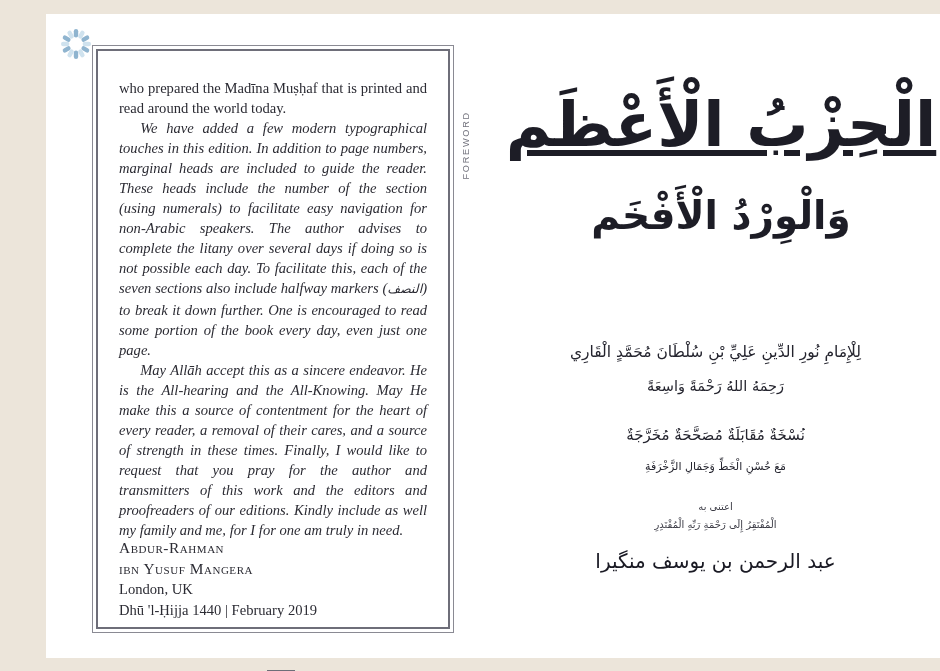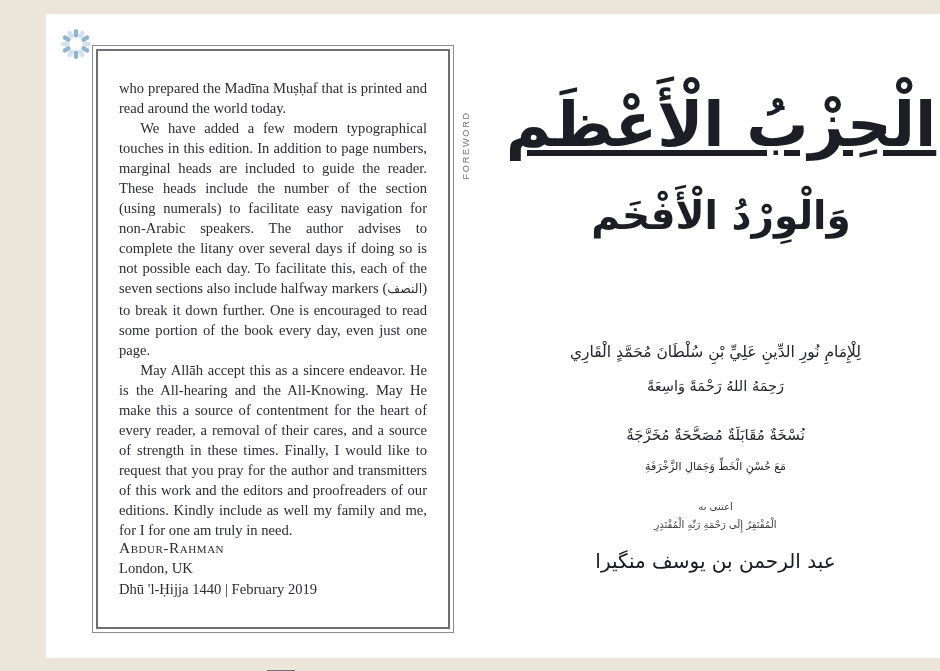--- a/index.html
+++ b/index.html
@@ -67,20 +67,21 @@
     line-height: 20.05px;
     text-align: justify;
     text-justify: inter-word;
     hyphens: manual;
   }
   #verso-text p {
     margin: 0;
   }
   #verso-text p.indent {
     text-indent: 1.45em;
+    font-style: italic;
   }
   .ar-inline {
     font-family: "DejaVu Sans", sans-serif;
     font-size: 12.5px;
     direction: rtl;
     unicode-bidi: isolate;
   }
 
   
   #signature {
@@ -236,20 +237,21 @@
     <div class="frame-inner"></div>
 
     <div id="verso-text">
       <p>who prepared the Madīna Muṣḥaf that is printed and read around the world today.</p>
       <p class="indent"><span>We have added a few modern typographical touches in this edition. In addition to page numbers, marginal heads are included to guide the reader. These heads include the number of the section (using numerals) to facilitate easy navigation for non-Arabic speakers. The author advises to complete the litany over several days if doing so is not possible each day. To facilitate this, each of the seven sections also include halfway markers (</span><span class="ar-inline">النصف</span><span>) to break it down further. One is encouraged to read some portion of the book every day, even just one page.</span></p>
       <p class="indent">May Allāh accept this as a sincere endeavor. He is the All-hearing and the All-Knowing. May He make this a source of contentment for the heart of every reader, a removal of their cares, and a source of strength in these times. Finally, I would like to request that you pray for the author and transmitters of this work and the editors and proofreaders of our editions. Kindly include as well my family and me, for I for one am truly in need.</p>
     </div>
 
     <div id="signature">
       <div class="smallcaps">Abdur-Rahman</div>
+      <div class="smallcaps">ibn Yusuf Mangera</div>
       <div>London, UK</div>
       <div>Dhū 'l-Ḥijja 1440 | February 2019</div>
     </div>
 
     <div id="folio-box">ix</div>
   </div>
 
   <div id="marginal-head">FOREWORD</div>
 
   <div id="recto">

